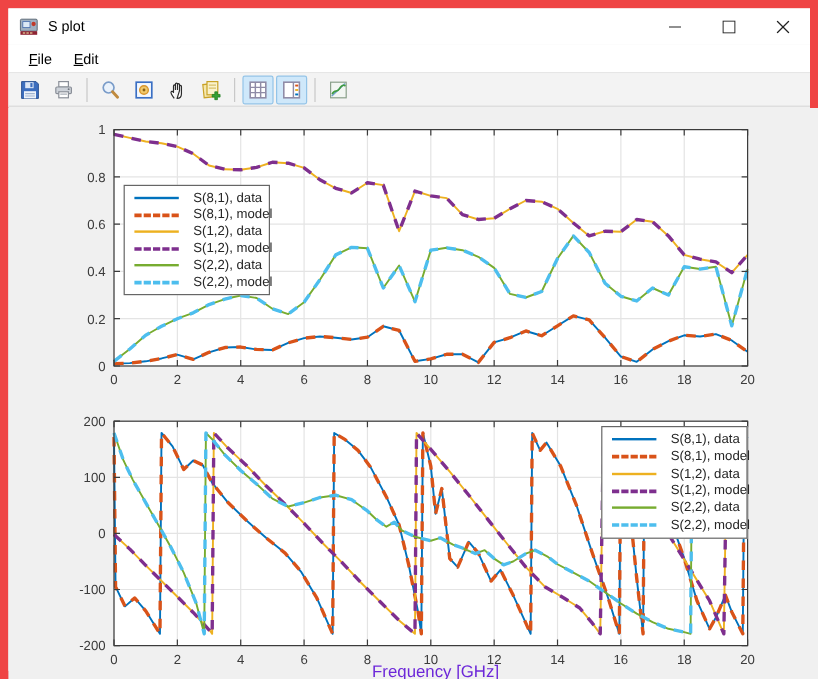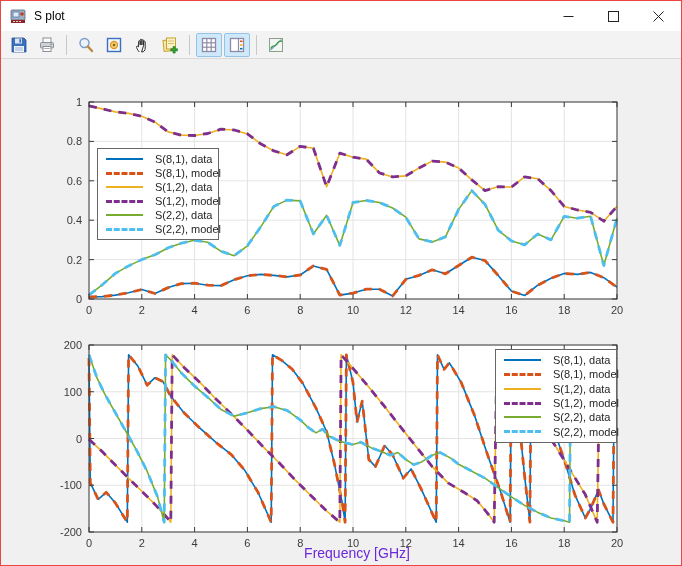--- a/index.html
+++ b/index.html
@@ -1,18 +1,18 @@
 <!DOCTYPE html>
 <html><head>
 <meta charset="utf-8">
 <style>
   * { margin:0; padding:0; box-sizing:border-box; }
   html,body { width:682px; height:566px; overflow:hidden;
               font-family:"Liberation Sans", sans-serif; background:#f0f0f0; }
-  .window { width:682px; height:566px; border:1px solid #ef4444; background:#f0f0f0;
+  .window { width:682px; height:566px; border:7px solid #ef4444; background:#f0f0f0;
             position:relative; }
   
   .titlebar { height:30px; background:#ffffff; display:flex; align-items:center; }
   .app-icon { width:16px; height:16px; margin-left:9px; display:inline-flex; }
   .title-text { font-size:12px; color:#000; margin-left:8px; }
   .win-controls { margin-left:auto; display:flex; height:30px; }
   .win-btn { width:45px; height:30px; display:flex; align-items:center; justify-content:center;
              cursor:default; }
   
   .menubar { height:24px; background:#ffffff; display:flex; align-items:center;
@@ -73,20 +73,24 @@
       </div>
       <div class="win-btn">
         <svg width="11" height="11" viewBox="0 0 11 11">
             <line x1="0.5" y1="0.5" x2="10.5" y2="10.5" stroke="#222" stroke-width="1"></line>
             <line x1="10.5" y1="0.5" x2="0.5" y2="10.5" stroke="#222" stroke-width="1"></line>
           </svg>
       </div>
     </div>
   </div>
 
+  <div class="menubar">
+    <span class="menu-item"><u>F</u>ile</span>
+    <span class="menu-item"><u>E</u>dit</span>
+  </div>
 
   <div class="toolbar">
     <div class="tb-btn">
       <svg width="18" height="18" viewBox="0 0 18 18">
         <path d="M2 2h12l2 2v12H2z" fill="#3c6ebe" stroke="#2b5191" stroke-width="0.8"></path>
         <rect x="5" y="2.5" width="7" height="5" fill="#dce7f5"></rect>
         <rect x="9.3" y="3.2" width="1.8" height="3.4" fill="#3c6ebe"></rect>
         <rect x="4" y="10" width="10" height="6" fill="#eef3fa"></rect>
         <line x1="5" y1="12" x2="13" y2="12" stroke="#9fb3cf"></line>
         <line x1="5" y1="14" x2="13" y2="14" stroke="#9fb3cf"></line>

